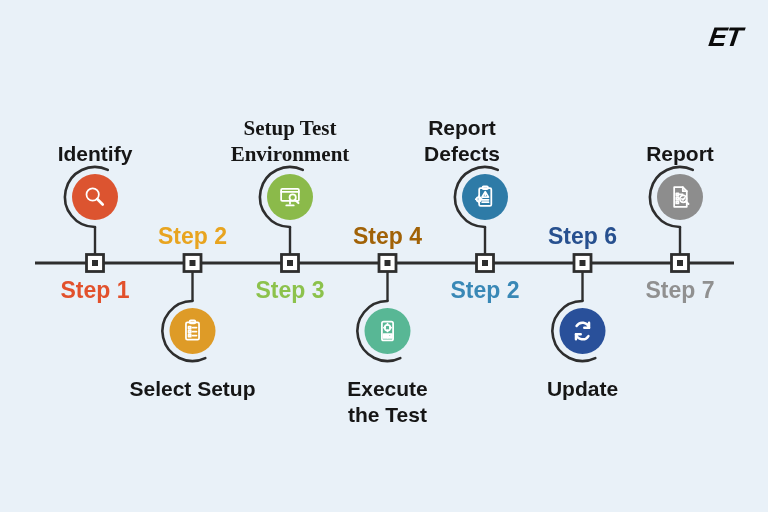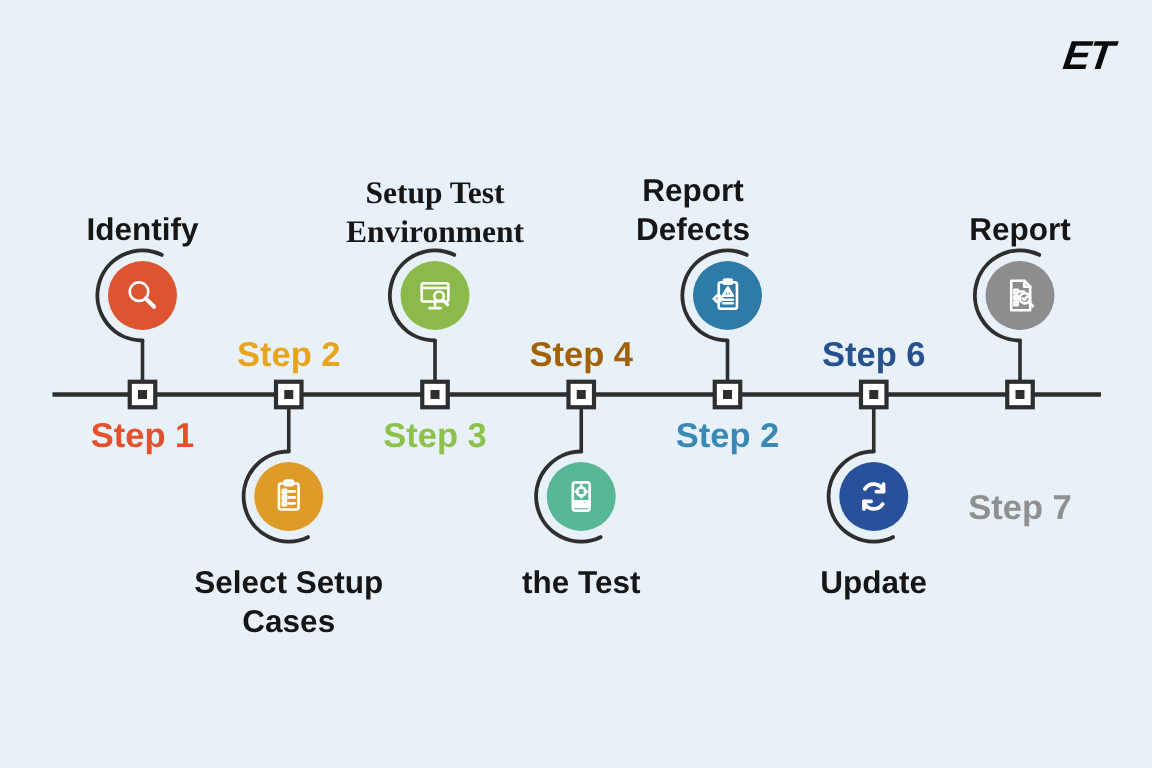--- a/index.html
+++ b/index.html
@@ -129,40 +129,40 @@
       <rect x="671.5" y="254.5" width="17" height="17" fill="#ffffff" stroke="#2e2e2e" stroke-width="2.8"></rect>
       <rect x="677" y="260" width="6" height="6" fill="#2e2e2e"></rect>
     </svg>
   <div id="labels">
       <div class="title title-top" style="left: 5px;">
         <div>Identify</div>
       </div>
       <div class="steplabel label-below" style="left: 30px; color: rgb(226, 81, 44);">Step 1</div>
       <div class="title title-bottom" style="left: 102.5px;">
         <div>Select Setup</div>
-        <div>Cases</div>
       </div>
       <div class="steplabel label-above" style="left: 127.5px; color: rgb(232, 164, 31);">Step 2</div>
       <div class="title title-top" style="left: 200px; font-family: Liberation Serif, serif;">
         <div>Setup Test</div>
         <div>Environment</div>
       </div>
       <div class="steplabel label-below" style="left: 225px; color: rgb(140, 194, 76);">Step 3</div>
       <div class="title title-bottom" style="left: 297.5px;">
+        <div>Execute</div>
         <div>the Test</div>
       </div>
       <div class="steplabel label-above" style="left: 322.5px; color: #a16207;">Step 4</div>
       <div class="title title-top" style="left: 372px;">
         <div>Report</div>
         <div>Defects</div>
       </div>
       <div class="steplabel label-below" style="left: 420px; color: rgb(57, 136, 182);">Step 2</div>
       <div class="title title-bottom" style="left: 492.5px;">
         <div>Update</div>
       </div>
       <div class="steplabel label-above" style="left: 517.5px; color: rgb(39, 80, 143);">Step 6</div>
       <div class="title title-top" style="left: 590px;">
         <div>Report</div>
       </div>
-      <div class="steplabel label-below" style="left: 615px; color: rgb(144, 144, 144); margin-top: 48px;">Step 7</div>
+      <div class="steplabel label-below" style="left: 615px; color: rgb(144, 144, 144);">Step 7</div>
     </div>
   <div class="logo">ET</div>
 </div>
 
 </body></html>

